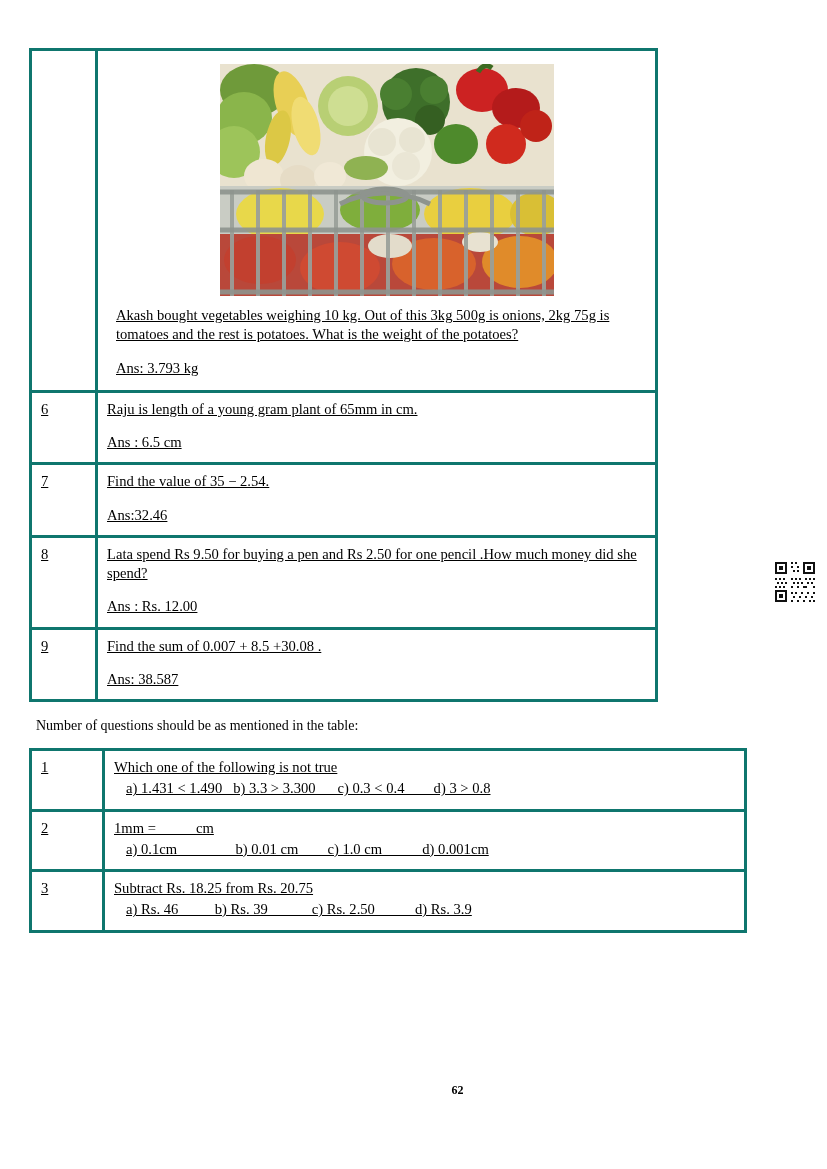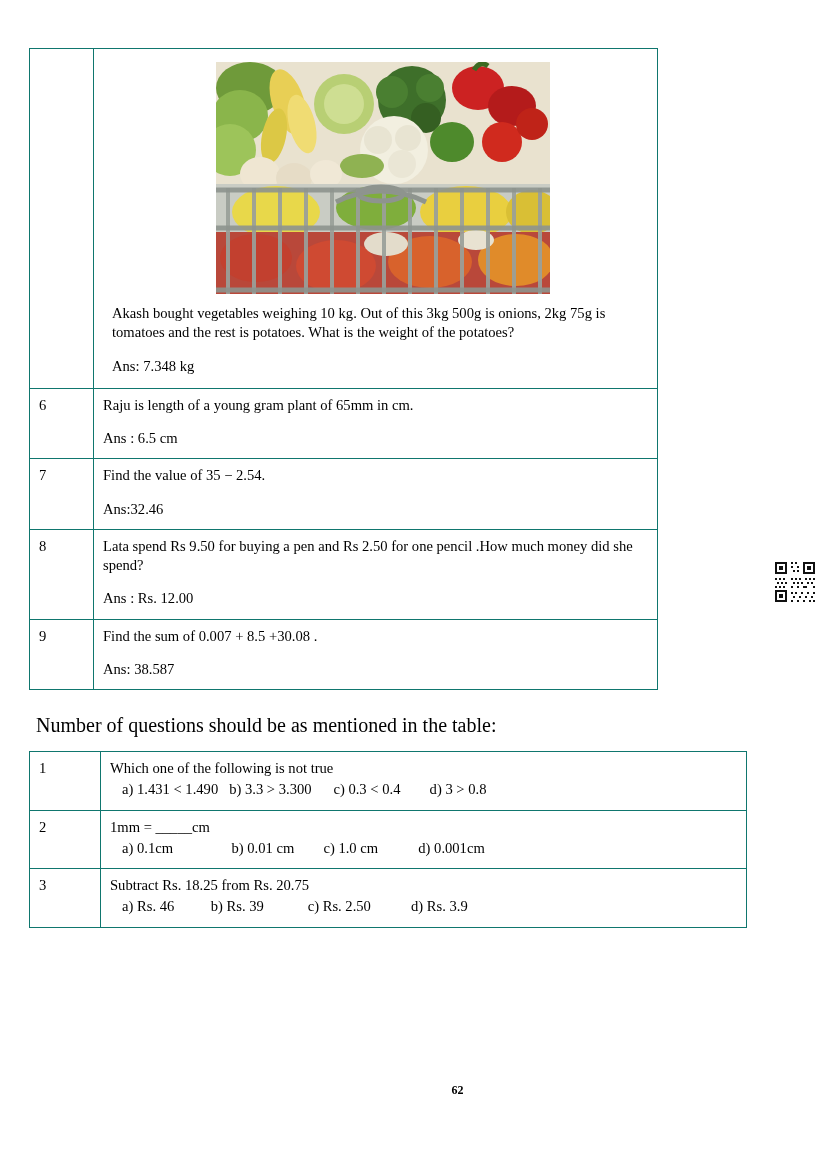--- a/index.html
+++ b/index.html
@@ -29,23 +29,24 @@
   }
 
   
   table.qtable {
     border-collapse: collapse;
     table-layout: fixed;
     font-size: 14.6px;
     line-height: 1.32;
   }
   table.qtable td {
-    border: 1px solid #0f766e;
+    border: 3px solid #0f766e;
     vertical-align: top;
     padding: 7px 9px 10px 9px;
+    text-decoration: underline;
   }
   .t1 { width: 629px; }
   .t1 .c-num { width: 45px; }
   .t2 { width: 718px; margin-top: 14px; }
   .t2 .c-num { width: 52px; }
   .t2 td { padding: 8px 9px 10px 10px; }
 
   .qline { margin: 0; }
   .ans { margin: 14px 0 0 0; }
 
@@ -70,22 +71,22 @@
   }
 
   
   .sec-head {
     margin: 5px 0 0 0;
     font-size: 15px;
     line-height: 1.4;
   }
   .sec-head .bold { font-weight: bold; }
   .sec-sub {
-    margin: 24px 0 0 7px;
-    font-size: 20px;
+    margin: 16px 0 0 7px;
+    font-size: 14px;
   }
 
   
   .opts {
     margin: 2px 0 0 12px;
     white-space: pre;
   }
 
   
   .qr {
@@ -206,21 +207,21 @@
                     </g>
 
                     <path d="M120 140 q44 -22 90 0" stroke="#8e948e" stroke-width="5" fill="none"></path>
                     <ellipse cx="165" cy="132" rx="22" ry="7" fill="none" stroke="#8e948e" stroke-width="5"></ellipse>
                   </g>
                 </svg>
               </div>
             </div>
             <div class="veg-text">
               <p class="qline">Akash bought vegetables weighing 10 kg. Out of this 3kg 500g is onions, 2kg 75g is tomatoes and the rest is potatoes. What is the weight of the potatoes?</p>
-              <p class="ans">Ans: 7.348 kg</p>
+              <p class="ans">Ans: 3.793 kg</p>
             </div>
           </td>
         </tr>
 
         <tr>
           <td class="c-num">6</td>
           <td>
             <p class="qline">Raju is  length of a young gram plant of  65mm in cm.</p>
             <p class="ans">Ans : 6.5 cm</p>
           </td>

